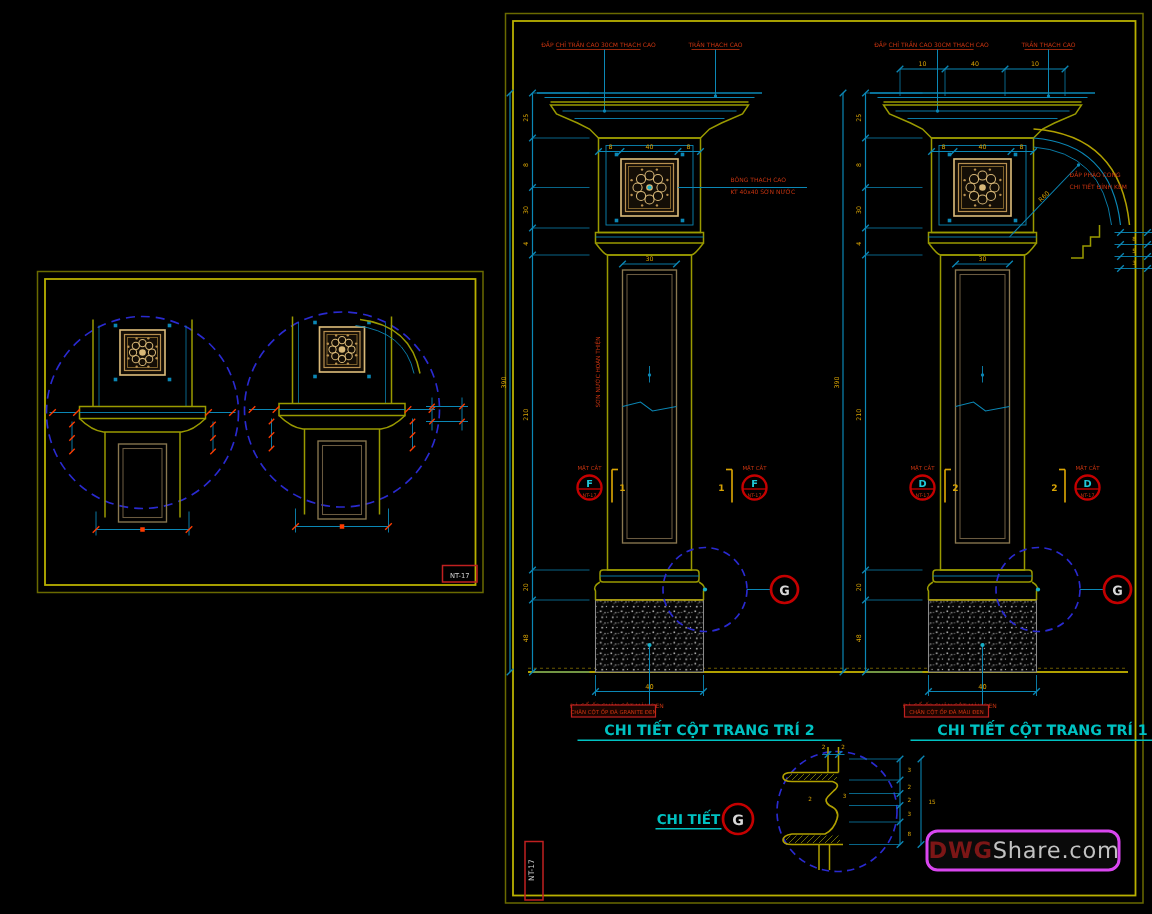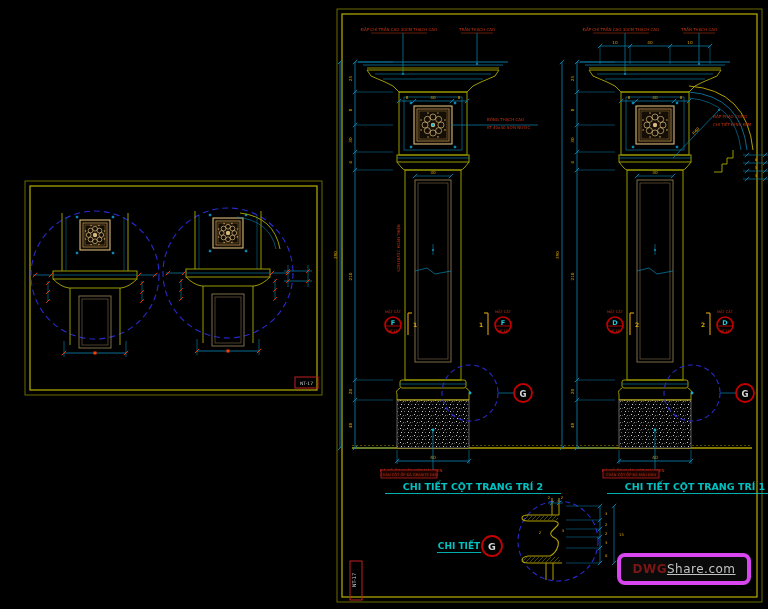--- a/index.html
+++ b/index.html
@@ -1,24 +1,24 @@
 <!DOCTYPE html>
 <html><head>
 <meta charset="utf-8">
 <style>
   html,body{margin:0;padding:0;background:#000;}
   #stage{position:relative;width:768px;height:609px;background:#000;overflow:hidden;
          font-family:"DejaVu Sans",sans-serif;}
   svg text{font-family:"DejaVu Sans",sans-serif;}
   #watermark{position:absolute;left:617px;top:553px;width:126px;height:24px;
-    border:4px solid #d946ef;border-radius:8px;background:rgba(18,18,18,.55);
-    display:flex;align-items:center;justify-content:center;
-    font-size:12px;font-weight:bold;letter-spacing:.5px;}
+    border:2px solid #d946ef;border-radius:8px;background:rgba(18,18,18,.55);
+    display:flex;align-items:center;
+    font-size:15px;font-weight:bold;letter-spacing:.5px;}
   #watermark .dwg{color:#7c1616;}
-  #watermark .share{color:#c2c2c2;font-weight:normal;text-decoration:underline;}
+  #watermark .share{color:#c2c2c2;font-weight:normal;}
 </style>
 </head>
 <body>
 
 <div id="stage">
   <svg id="scene" width="768" height="609" viewBox="0 0 768 609">
       <defs>
         <pattern id="granite" width="7" height="7" patternUnits="userSpaceOnUse">
           <rect x="0" y="0" width="7" height="7" stroke="none" stroke-width="0.8" fill="#050505"></rect>
           <rect x="1" y="1" width="1" height="1" fill="#cfcfcf"></rect>

